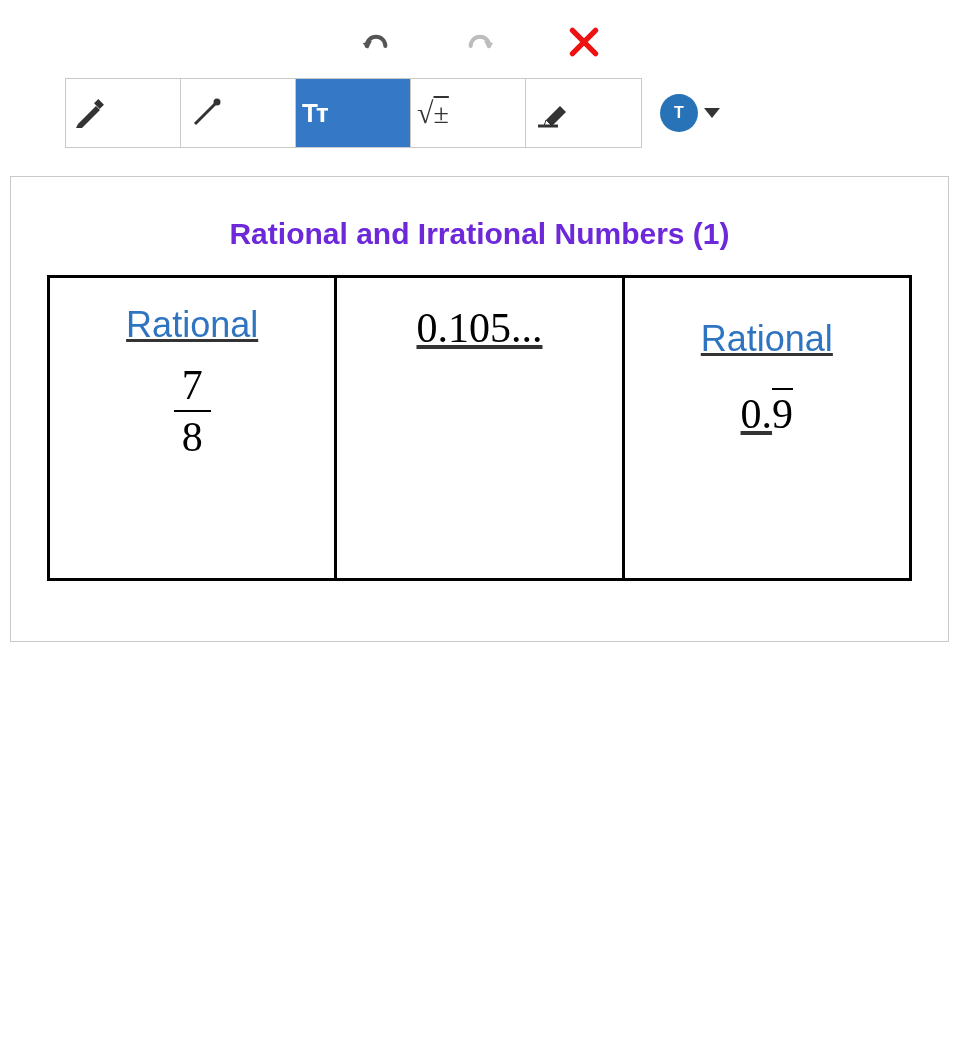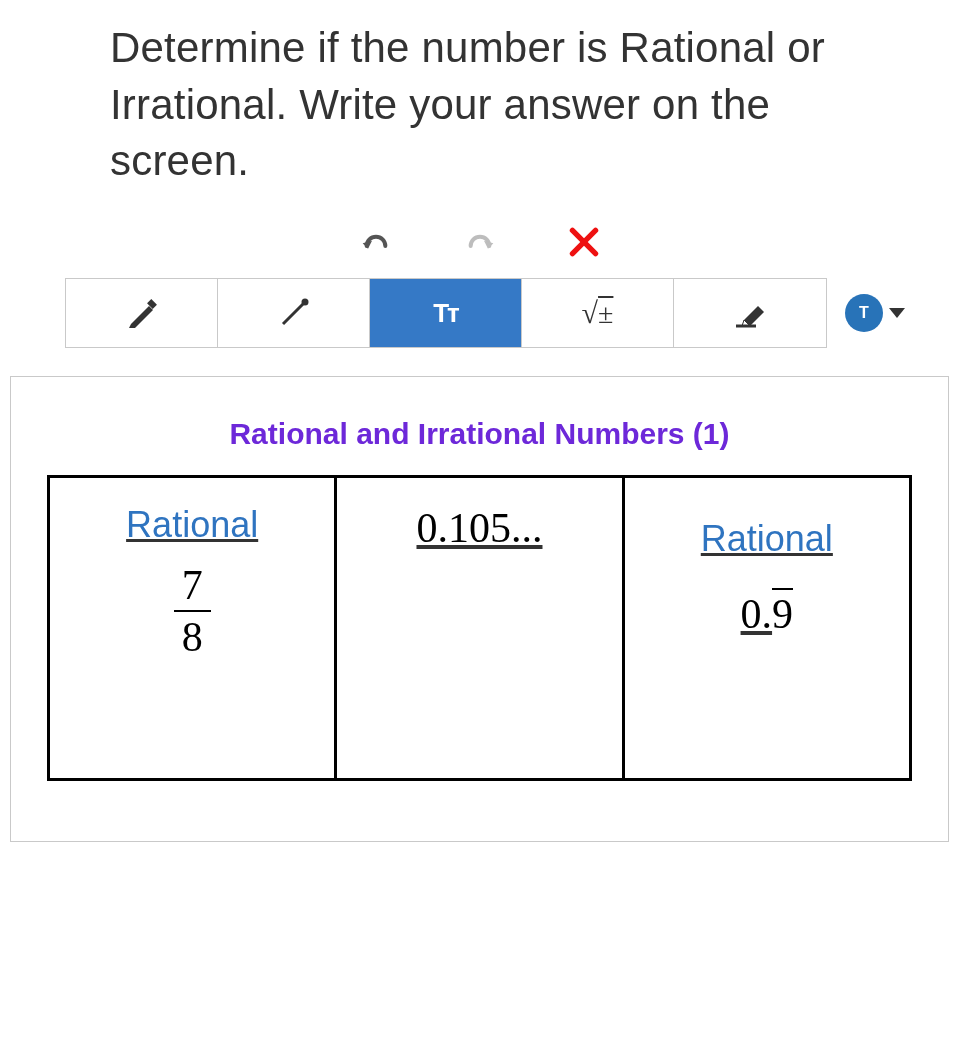--- a/index.html
+++ b/index.html
@@ -35,22 +35,22 @@
     display: flex;
     align-items: center;
     padding-left: 65px;
     margin-bottom: 28px;
   }
   .tool-group {
     display: flex;
     border: 1px solid #c9c9c9;
   }
   .tool-btn {
-    width: 152px; height: 68px;
-    display: flex; align-items: center; justify-content: center;
+    width: 115px; height: 68px;
+    display: flex; align-items: center; 
     background: #fff;
     border: none;
     border-right: 1px solid #c9c9c9;
     cursor: pointer;
     font-size: 24px;
     color: #333;
   }
   .tool-btn:last-child { border-right: none; }
   .tool-btn.active { background: #3579c6; color: #fff; }
   .color-chip {
@@ -127,21 +127,20 @@
     background: #000;
   }
   .cell3 .answer { margin-top: 14px; margin-bottom: 30px; }
   svg { display: block; }
 </style>
 </head>
 <body>
 
 <div class="wrap">
 
-  <div class="prompt">Determine if the number is Rational or Irrational. Write your answer on the screen.</div>
 
   <div class="action-row">
     <button class="icon-btn-bare">
       <svg width="48" height="40" viewBox="0 0 48 40">
         <path d="M10 26 A14 14 0 1 1 38 26" fill="none" stroke="#555" stroke-width="6" stroke-linecap="round"></path>
         <path d="M4 22 L12 30 L18 18 Z" fill="#555"></path>
       </svg>
     </button>
     <button class="icon-btn-bare">
       <svg width="48" height="40" viewBox="0 0 48 40">

